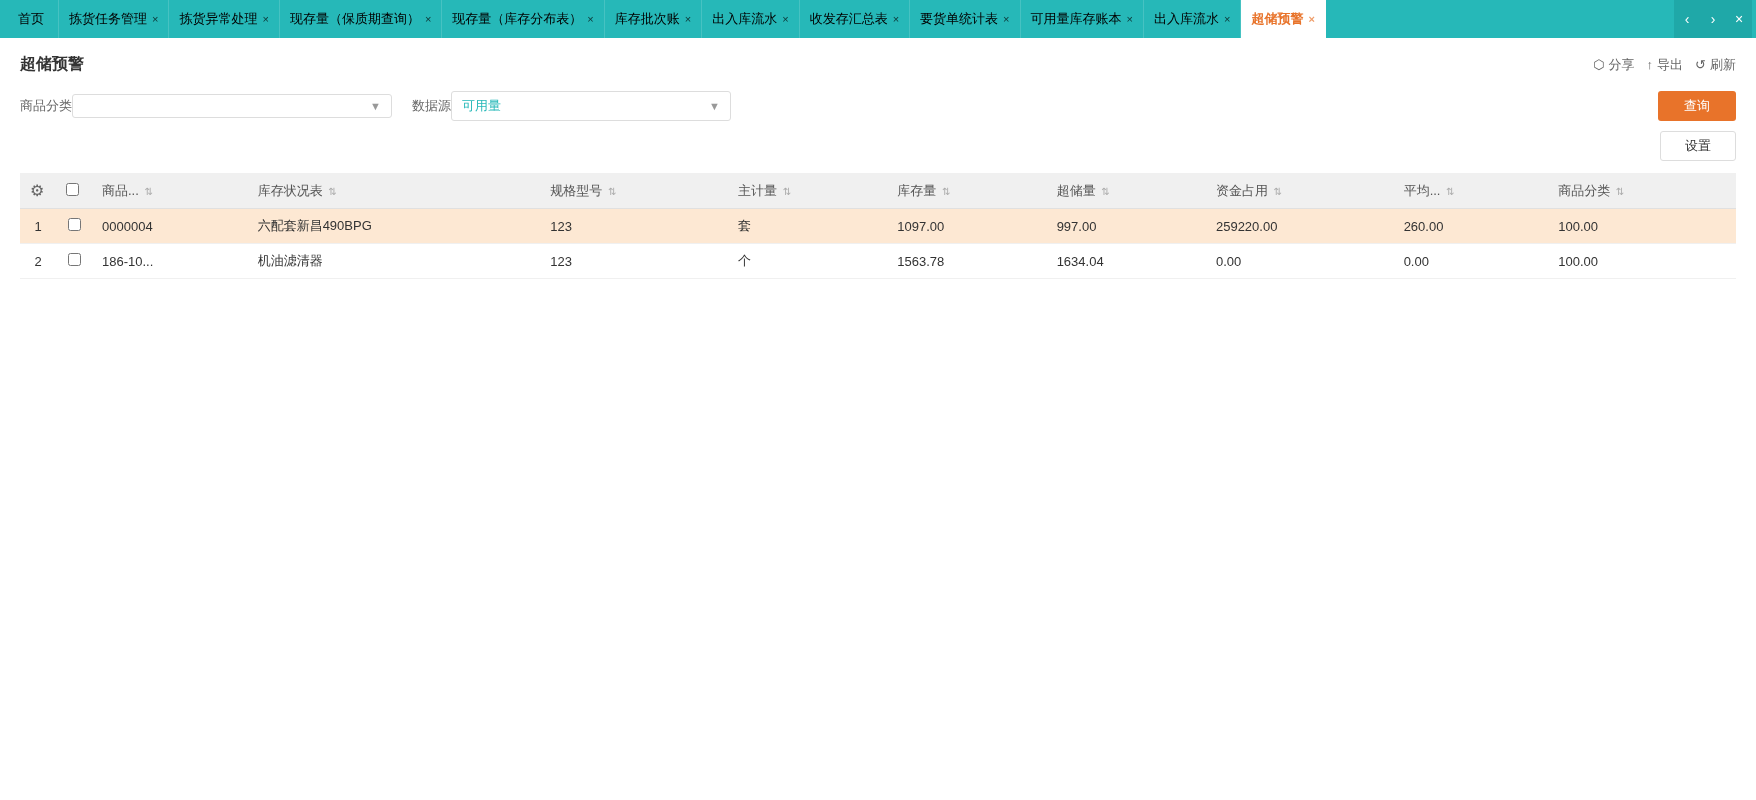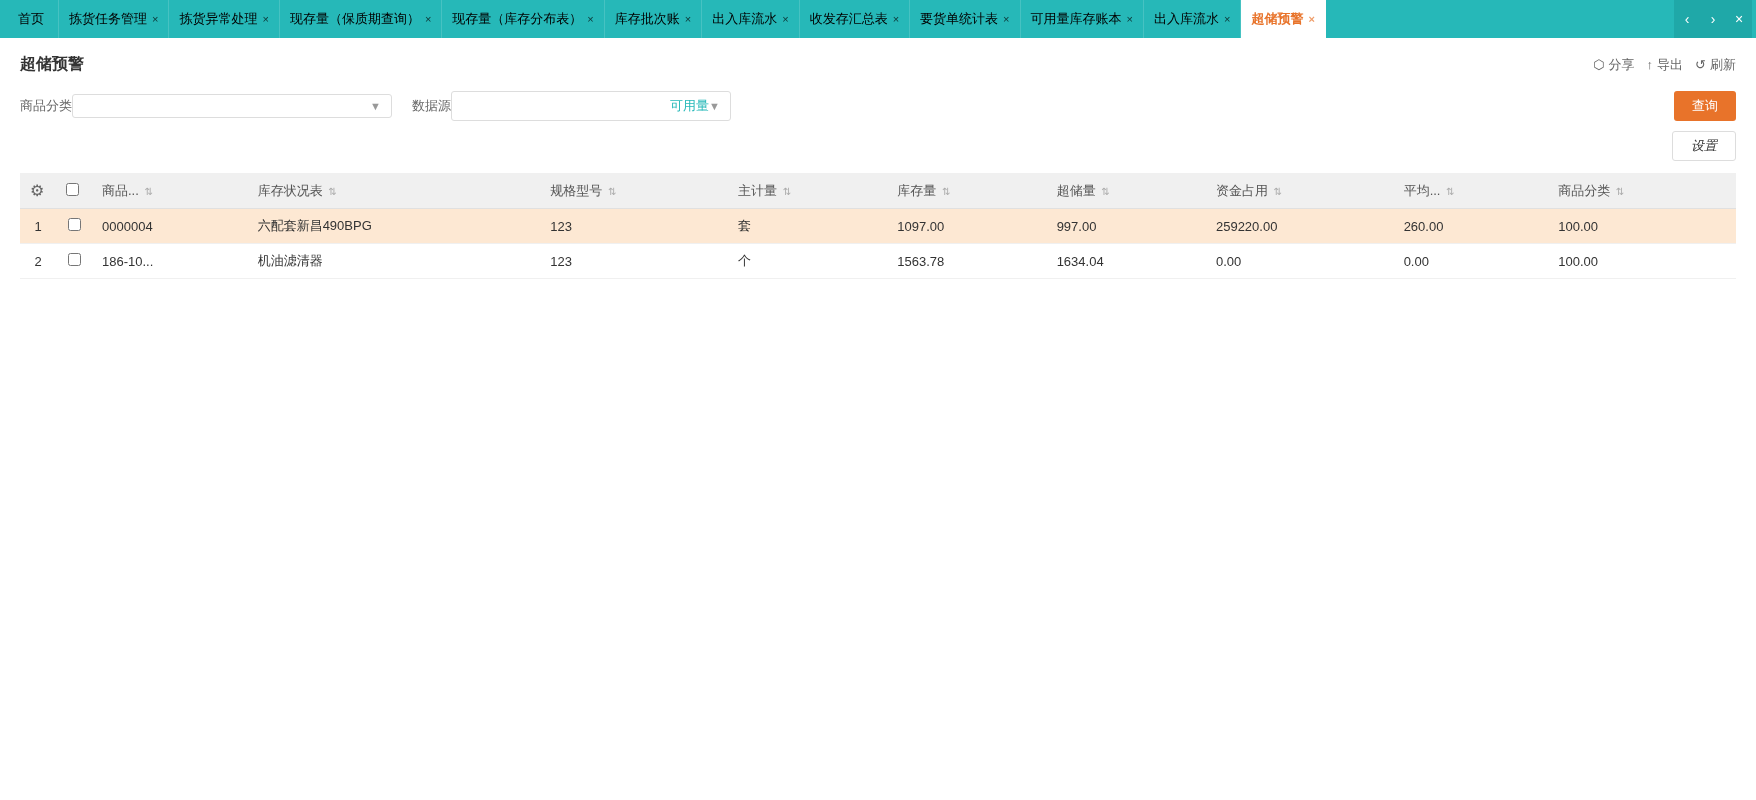--- a/index.html
+++ b/index.html
@@ -110,45 +110,43 @@
       border-radius: 3px;
       padding: 5px 10px;
       min-width: 320px;
       background: #fff;
       cursor: pointer;
       color: #333;
       font-size: 13px;
     }
     .filter-select-datasource {
       min-width: 280px;
-      justify-content: flex-end;
     }
     .filter-select .arrow { color: #999; font-size: 11px; }
 
     .btn-query {
       background: #e8732a;
       color: #fff;
       border: none;
       border-radius: 3px;
-      padding: 6px 18px;
+      padding: 6px 26px;
       cursor: pointer;
       font-size: 13px;
       margin-left: auto;
     }
     .btn-settings {
       background: #fff;
       color: #333;
       border: 1px solid #ddd;
       border-radius: 3px;
-      padding: 5px 18px;
+      padding: 5px 24px;
       cursor: pointer;
       font-size: 13px;
       margin-left: auto;
       margin-top: 4px;
-      font-style: italic;
     }
 
     .filter-and-actions {
       display: flex;
       align-items: flex-start;
       justify-content: space-between;
       margin-bottom: 12px;
     }
     .filter-area { display: flex; flex-direction: column; gap: 8px; }
     .action-buttons { display: flex; flex-direction: column; align-items: flex-end; gap: 6px; }

